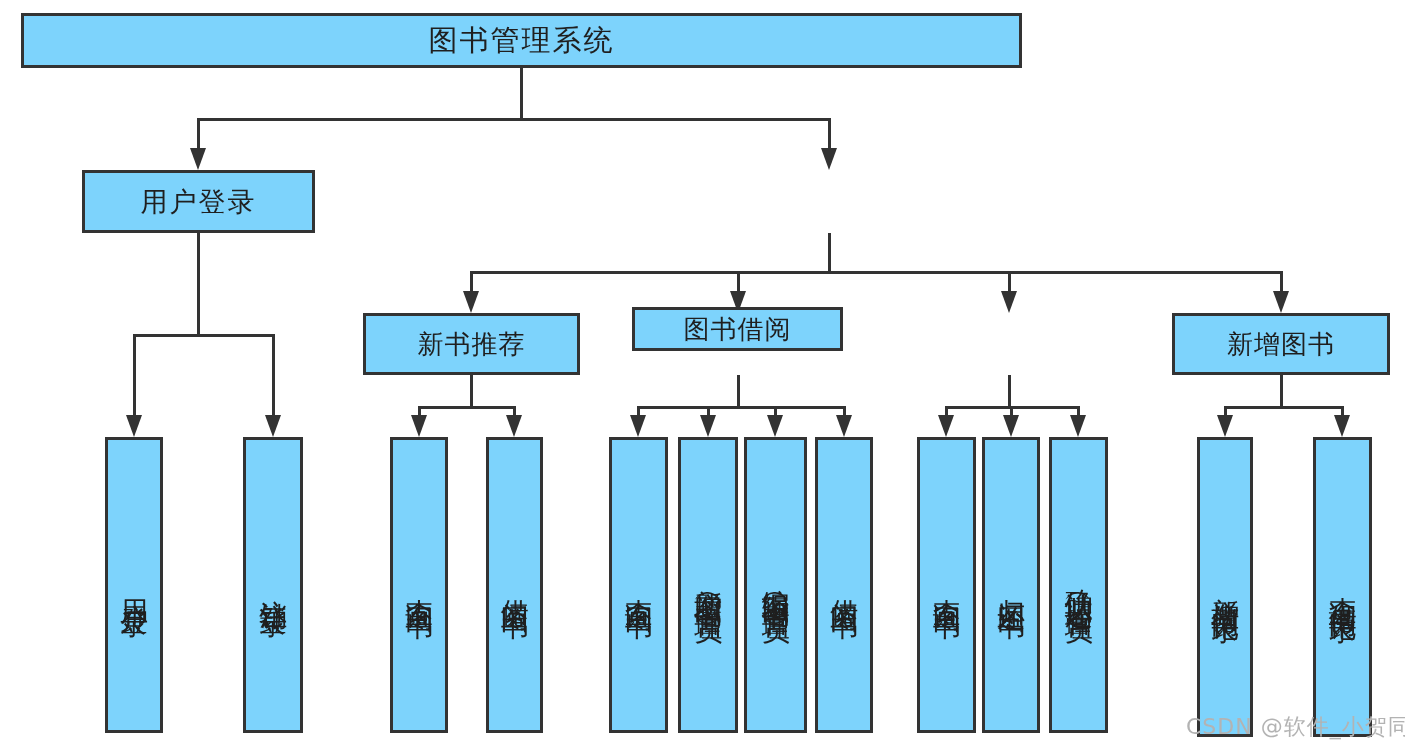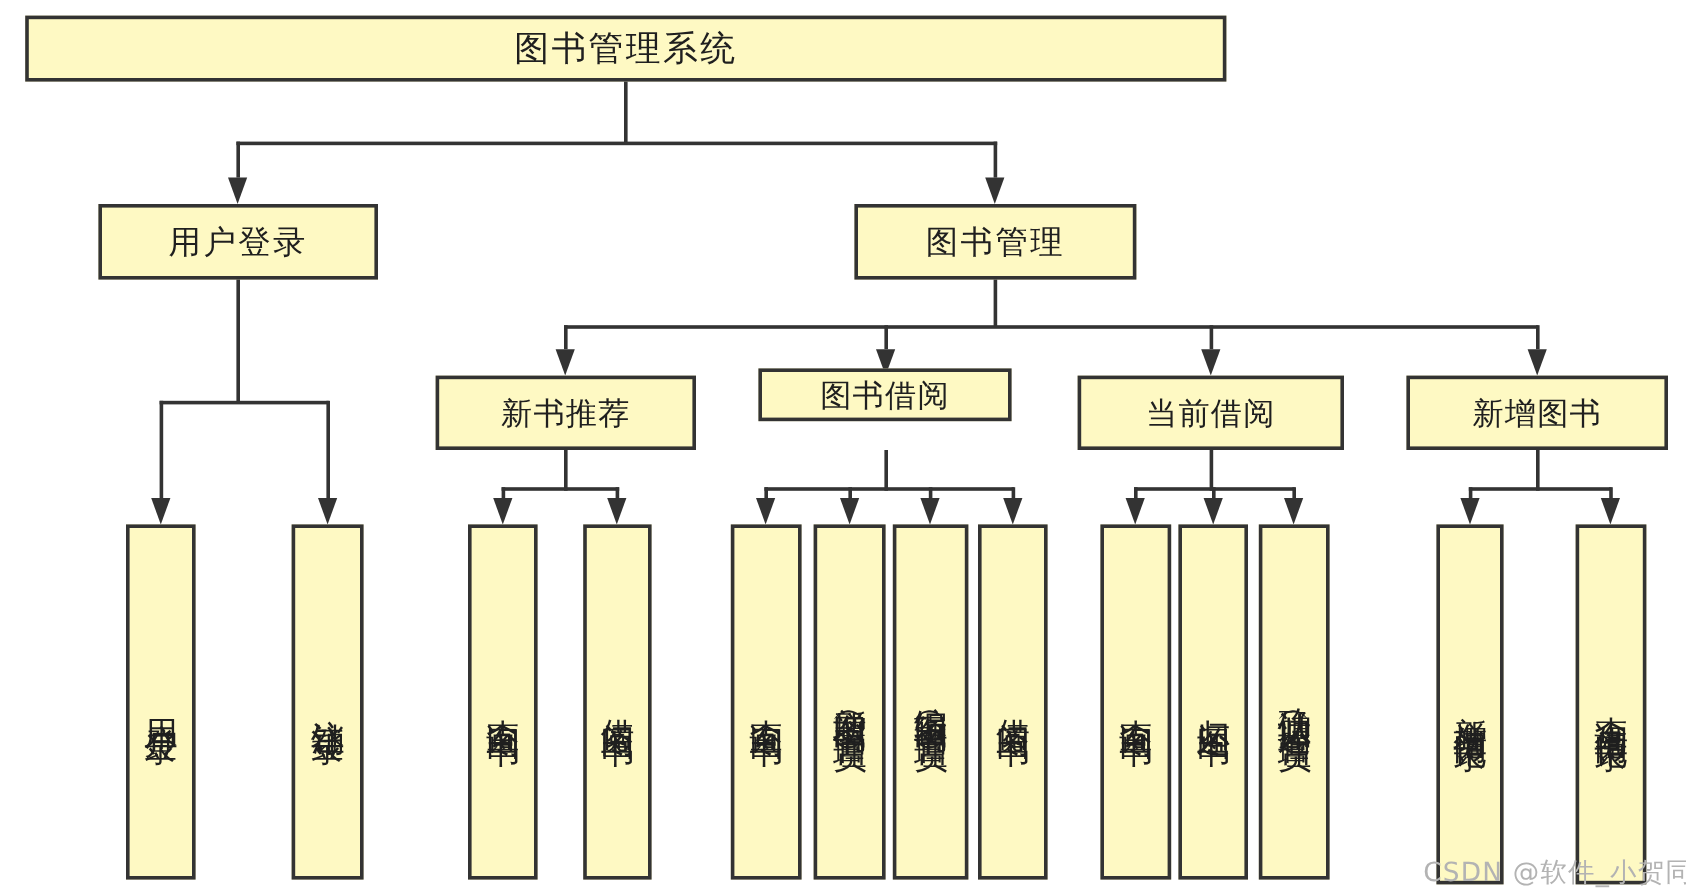--- a/index.html
+++ b/index.html
@@ -1,21 +1,21 @@
 <!DOCTYPE html>
 <html><head>
 <meta charset="utf-8">
 <style>
   html,body{margin:0;padding:0;background:#ffffff;}
   .stage{
     position:relative;width:1405px;height:747px;background:#ffffff;
     font-family:"DejaVu Sans","Liberation Sans",sans-serif;color:#1f1f1f;overflow:hidden;
   }
   .box{
-    position:absolute;box-sizing:border-box;border:3px solid #333333;background:#fef9c3;
+    position:absolute;box-sizing:border-box;border:3px solid #333333;background:#7dd3fc;
     display:flex;align-items:center;justify-content:center;text-align:right;
   }
   .box.root{font-size:29px;letter-spacing:2px;}
   .box.lvl2{font-size:27px;letter-spacing:2px;}
   .box.lvl3{font-size:26px;letter-spacing:1px;font-family:Liberation Mono, monospace;}
   .box.leaf{overflow:hidden;}
   .box.leaf .vtext{
     writing-mode:vertical-rl;text-orientation:mixed;
     font-size:28px;letter-spacing:4px;line-height:1.05;white-space:nowrap;
   }
@@ -40,21 +40,20 @@
   <div class="box root" style="left:21px;top:13px;width:1001px;height:55px;">图书管理系统</div>
 
   <div class="vline" style="left:520px;top:68px;height:52px;"></div>
   <div class="hline" style="left:197px;top:118px;width:634px;"></div>
   <div class="vline" style="left:197px;top:118px;height:30px;"></div>
   <div class="arrowhead" style="left:190px;top:148px;"></div>
   <div class="vline" style="left:828px;top:118px;height:30px;"></div>
   <div class="arrowhead" style="left:821px;top:148px;"></div>
 
   <div class="box lvl2" style="left:82px;top:170px;width:233px;height:63px;">用户登录</div>
-  <div class="box lvl2" style="left:712px;top:170px;width:235px;height:63px;">图书管理</div>
 
   <div class="vline" style="left:197px;top:233px;height:103px;"></div>
   <div class="hline" style="left:133px;top:334px;width:141px;"></div>
   <div class="vline" style="left:133px;top:334px;height:81px;"></div>
   <div class="arrowhead" style="left:126px;top:415px;"></div>
   <div class="vline" style="left:272px;top:334px;height:81px;"></div>
   <div class="arrowhead" style="left:265px;top:415px;"></div>
 
   <div class="vline" style="left:828px;top:233px;height:40px;"></div>
   <div class="hline" style="left:470px;top:271px;width:812px;"></div>
@@ -62,21 +61,20 @@
   <div class="arrowhead" style="left:463px;top:291px;"></div>
   <div class="vline" style="left:737px;top:271px;height:20px;"></div>
   <div class="arrowhead" style="left:730px;top:291px;"></div>
   <div class="vline" style="left:1008px;top:271px;height:20px;"></div>
   <div class="arrowhead" style="left:1001px;top:291px;"></div>
   <div class="vline" style="left:1280px;top:271px;height:20px;"></div>
   <div class="arrowhead" style="left:1273px;top:291px;"></div>
 
   <div class="box lvl3" style="left:363px;top:313px;width:217px;height:62px;">新书推荐</div>
   <div class="box lvl3" style="left:632px;top:307px;width:211px;height:44px;">图书借阅</div>
-  <div class="box lvl3" style="left:898px;top:313px;width:222px;height:62px;">当前借阅</div>
   <div class="box lvl3" style="left:1172px;top:313px;width:218px;height:62px;">新增图书</div>
 
   <div class="vline" style="left:470px;top:375px;height:34px;"></div>
   <div class="hline" style="left:418px;top:406px;width:98px;"></div>
   <div class="vline" style="left:418px;top:406px;height:9px;"></div>
   <div class="arrowhead" style="left:411px;top:415px;"></div>
   <div class="vline" style="left:513px;top:406px;height:9px;"></div>
   <div class="arrowhead" style="left:506px;top:415px;"></div>
 
   <div class="vline" style="left:737px;top:375px;height:34px;"></div>

